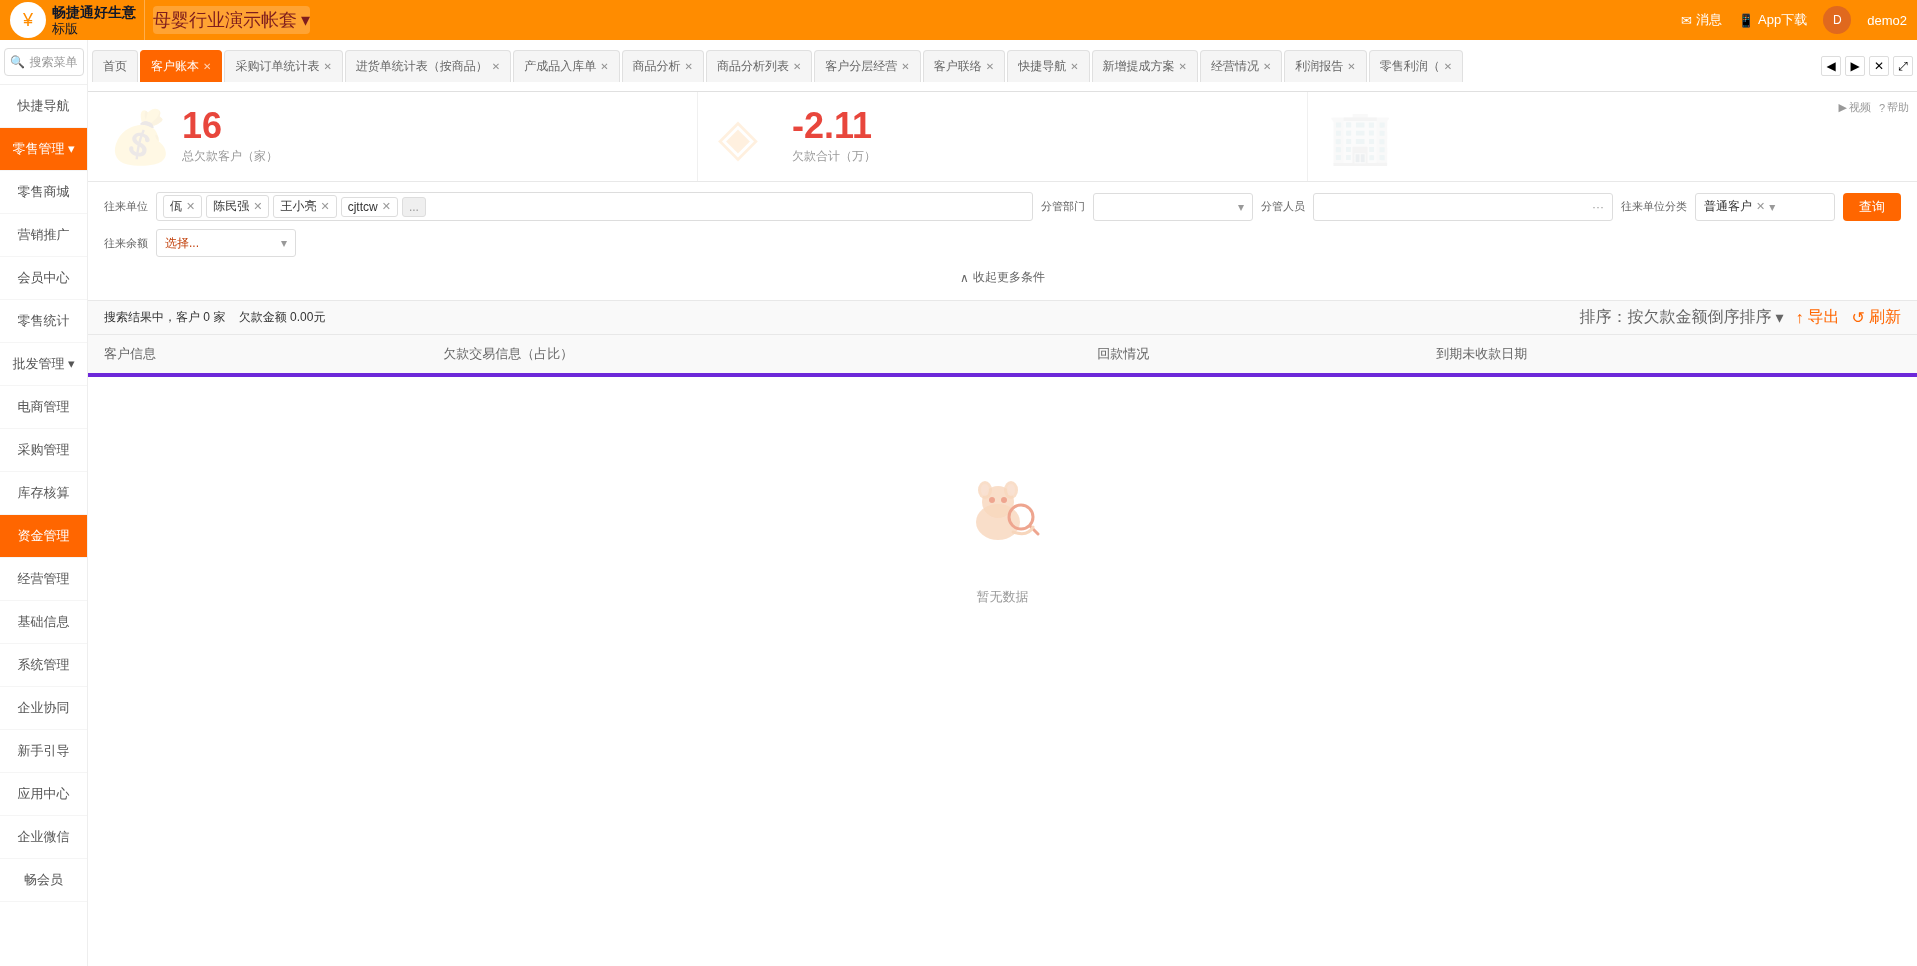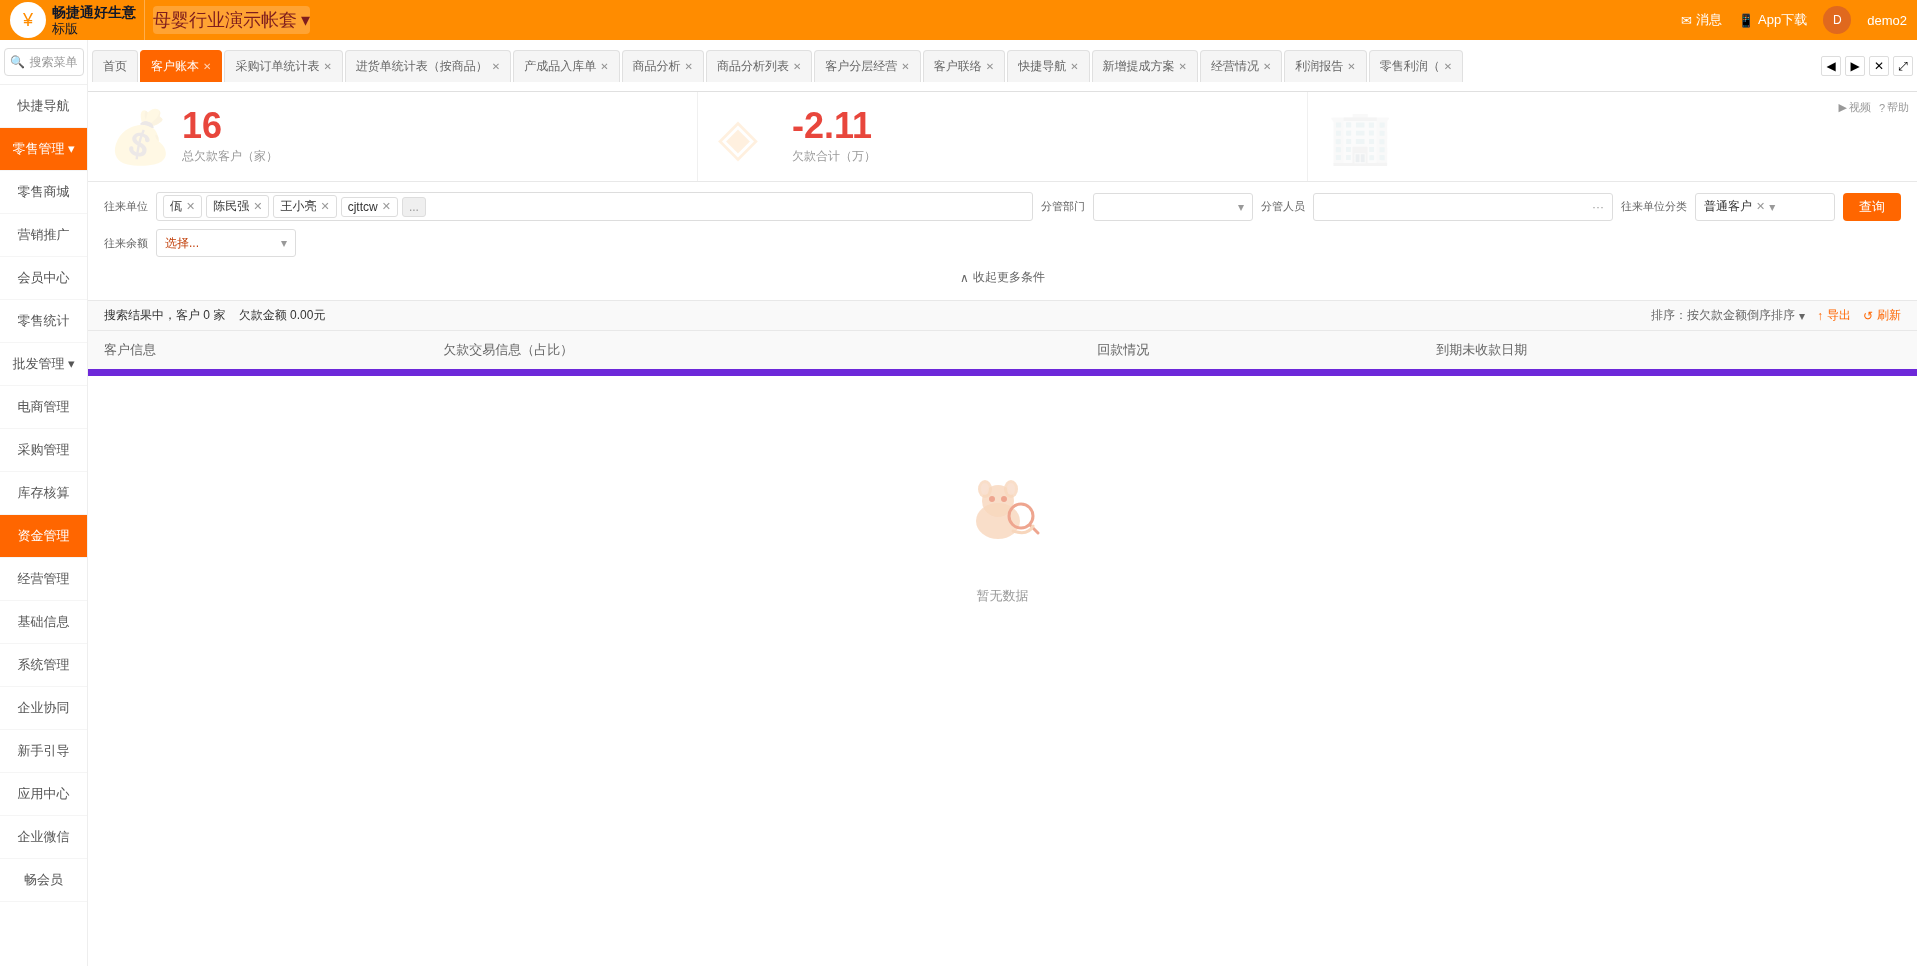--- a/index.html
+++ b/index.html
@@ -60,29 +60,29 @@
     .filter-more-btn { color: #999; font-size: 12px; cursor: pointer; border: 1px solid #ddd; border-radius: 3px; padding: 2px 6px; }
     .filter-dropdown { display: flex; align-items: center; border: 1px solid #ddd; border-radius: 3px; padding: 2px 8px; min-width: 160px; max-width: 220px; color: #333; background: #fff; cursor: pointer; font-size: 12px; height: 28px; }
     .filter-dropdown .arrow { margin-left: auto; color: #999; }
     .collapse-btn { display: flex; align-items: center; gap: 4px; color: #666; font-size: 12px; cursor: pointer; background: none; border: none; }
     .collapse-row { display: flex; justify-content: center; padding: 4px 0; }
 
     
     .results-bar { background: #f9f9f9; border-bottom: 1px solid #e8e8e8; padding: 6px 16px; display: flex; align-items: center; justify-content: space-between; flex-shrink: 0; }
     .results-info { font-size: 12px; color: #666; }
     .results-info span { color: #333; }
-    .results-actions { display: flex; align-items: center; gap: 12px; font-size: 12px; color: #666; }
+    .results-actions { display: flex; align-items: center; gap: 12px; font-size: 16px; color: #666; }
     .sort-btn { display: flex; align-items: center; gap: 4px; cursor: pointer; color: #666; }
     .action-btn-sm { display: flex; align-items: center; gap: 4px; color: #ff6600; cursor: pointer; }
 
     
     .table-wrapper { flex: 1; overflow: auto; background: #fff; }
     .data-table { width: 100%; border-collapse: collapse; }
     .data-table thead tr { background: #f9f9f9; }
-    .data-table thead th { padding: 10px 16px; text-align: left; font-weight: 500; color: #666; font-size: 13px; border-bottom: 7px solid #6d28d9; white-space: nowrap; }
+    .data-table thead th { padding: 10px 16px; text-align: left; font-weight: 500; color: #666; font-size: 13px; border-bottom: 4px solid #6d28d9; white-space: nowrap; }
 
     
     .empty-state { display: flex; flex-direction: column; align-items: center; justify-content: center; padding: 80px 0; }
     .empty-text { color: #999; font-size: 13px; }
 
     
     .query-btn { background: #ff6600; color: #fff; border: none; border-radius: 4px; padding: 4px 16px; font-size: 13px; cursor: pointer; height: 28px; }
 
     
     .filter-input-area { display: flex; align-items: center; flex: 1; flex-wrap: wrap; gap: 4px; border: 1px solid #ddd; border-radius: 3px; padding: 2px 6px; min-height: 28px; }

